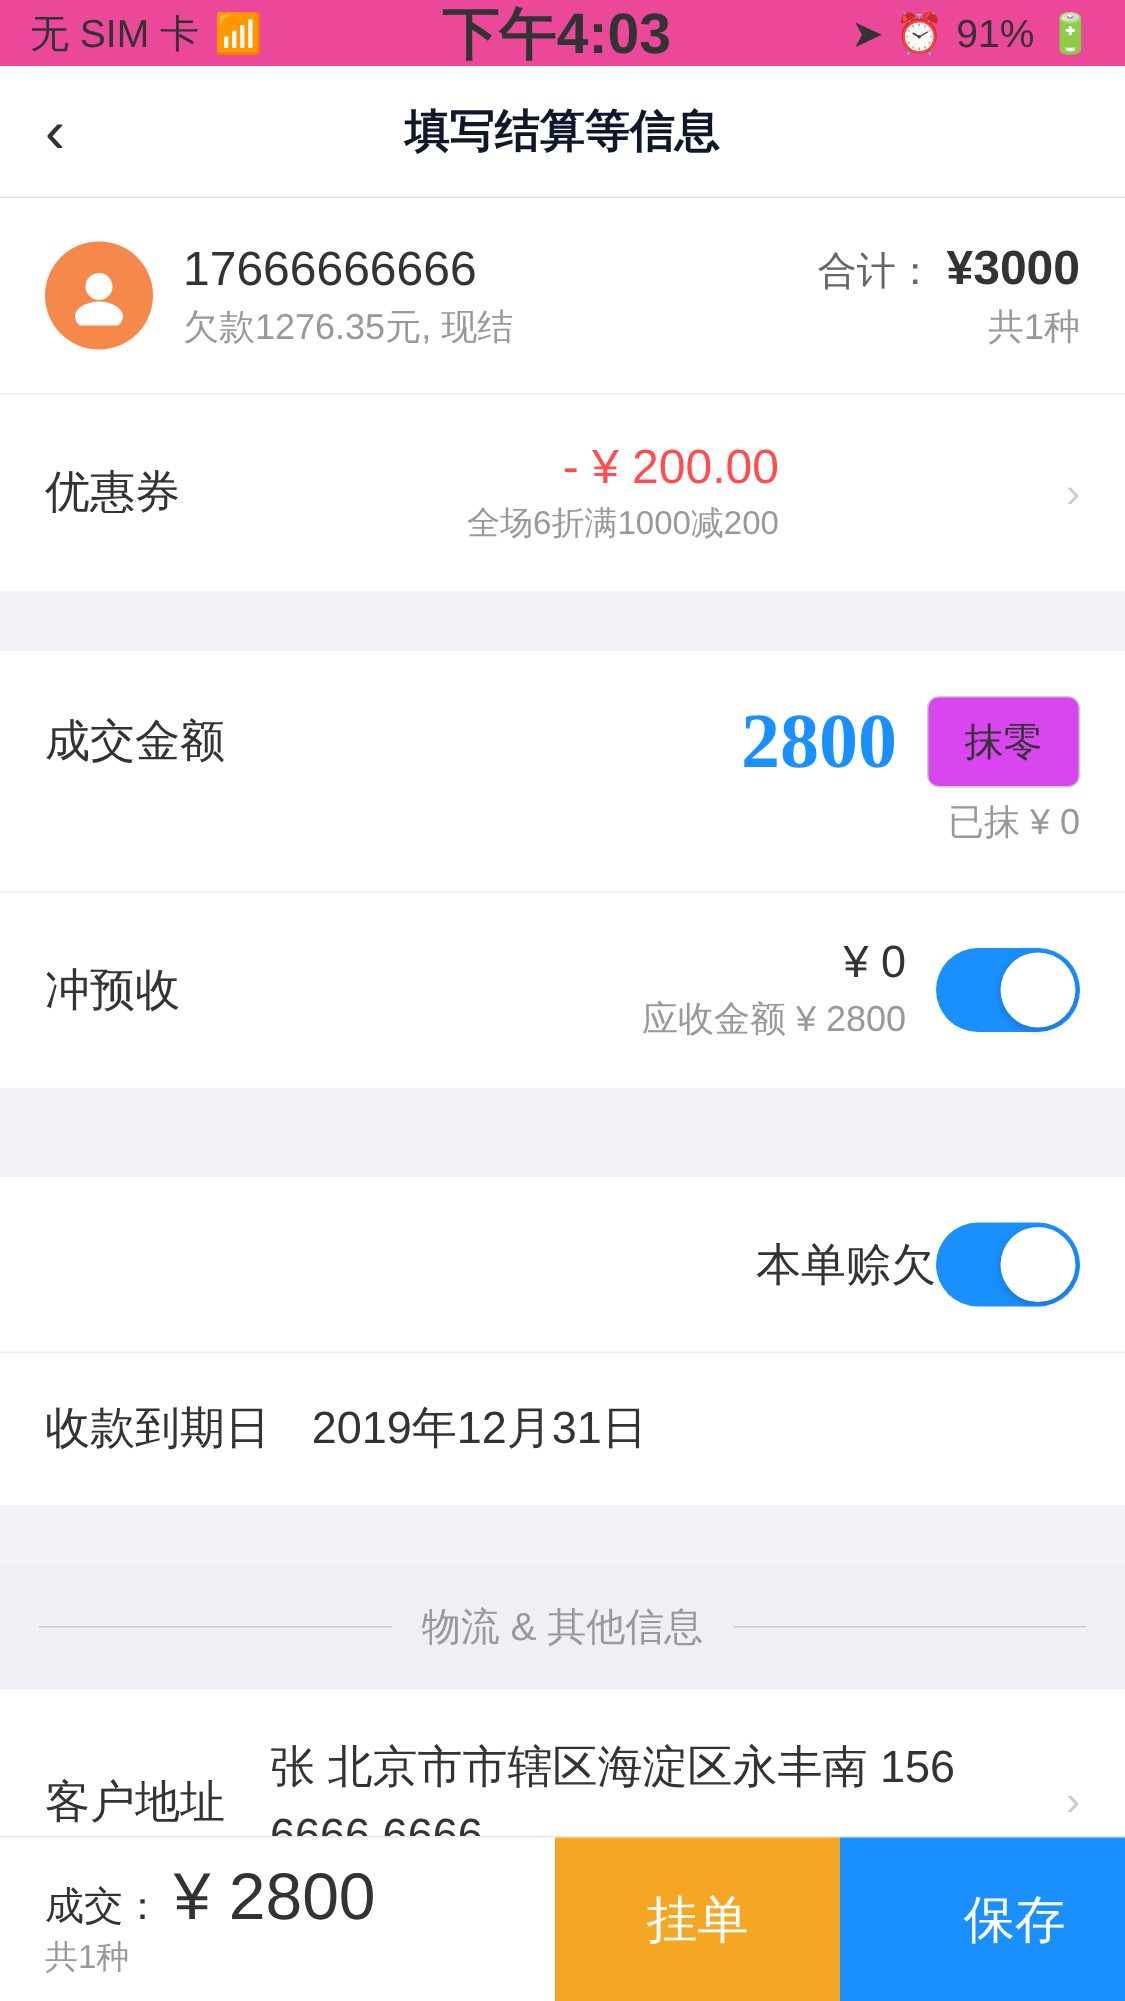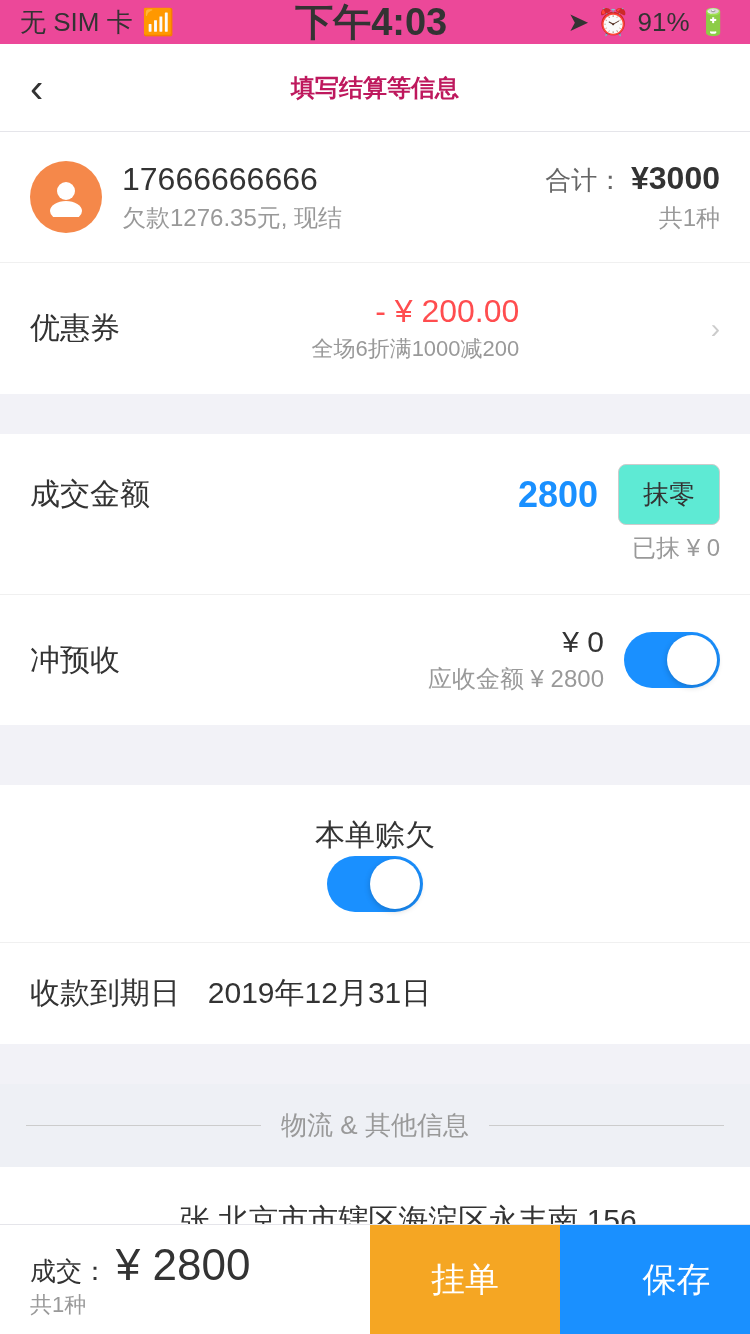--- a/index.html
+++ b/index.html
@@ -42,23 +42,23 @@
     .nav-back {
       font-size: 40px;
       color: #333;
       cursor: pointer;
       line-height: 1;
     }
     .nav-title {
       position: absolute;
       left: 50%;
       transform: translateX(-50%);
-      font-size: 24px;
+      font-size: 30px;
       font-weight: 600;
-      color: #be185d;
+      color: #0f172a;
     }
 
     
     .card {
       background: #fff;
       margin-bottom: 20px;
     }
 
     
     .customer-row {
@@ -111,28 +111,28 @@
       padding: 30px;
     }
     .amount-row {
       display: flex;
       align-items: center;
       justify-content: space-between;
       margin-bottom: 0;
     }
     .amount-label { font-size: 30px; color: #333; }
     .amount-right { display: flex; align-items: center; gap: 20px; }
-    .amount-value { font-size: 36px; color: #1a90ff; font-weight: 600; }
+    .amount-value { font-size: 52px; color: #1a90ff; font-weight: 600; font-family: Liberation Serif, serif; }
     .round-btn {
       border: 1px solid #ccc;
       border-radius: 8px;
       padding: 12px 24px;
       font-size: 26px;
       color: #333;
-      background: #5eead4;
+      background: #d946ef;
       cursor: pointer;
     }
     .amount-sub { font-size: 24px; color: #999; text-align: right; margin-top: 6px; }
 
     
     .precharge-section {
       background: #fff;
       padding: 30px;
       border-top: 1px solid #f0f0f0;
     }
@@ -168,21 +168,20 @@
     }
 
     
     .bad-debt-section {
       background: #fff;
       padding: 30px;
       display: flex;
       align-items: center;
       justify-content: flex-end;
       margin-top: 20px;
-      flex-direction: column;
     }
     .bad-debt-label { font-size: 30px; color: #333; }
 
     
     .due-date-section {
       background: #fff;
       padding: 30px;
       border-top: 1px solid #f0f0f0;
     }
     .due-date-text { font-size: 30px; color: #333; }

